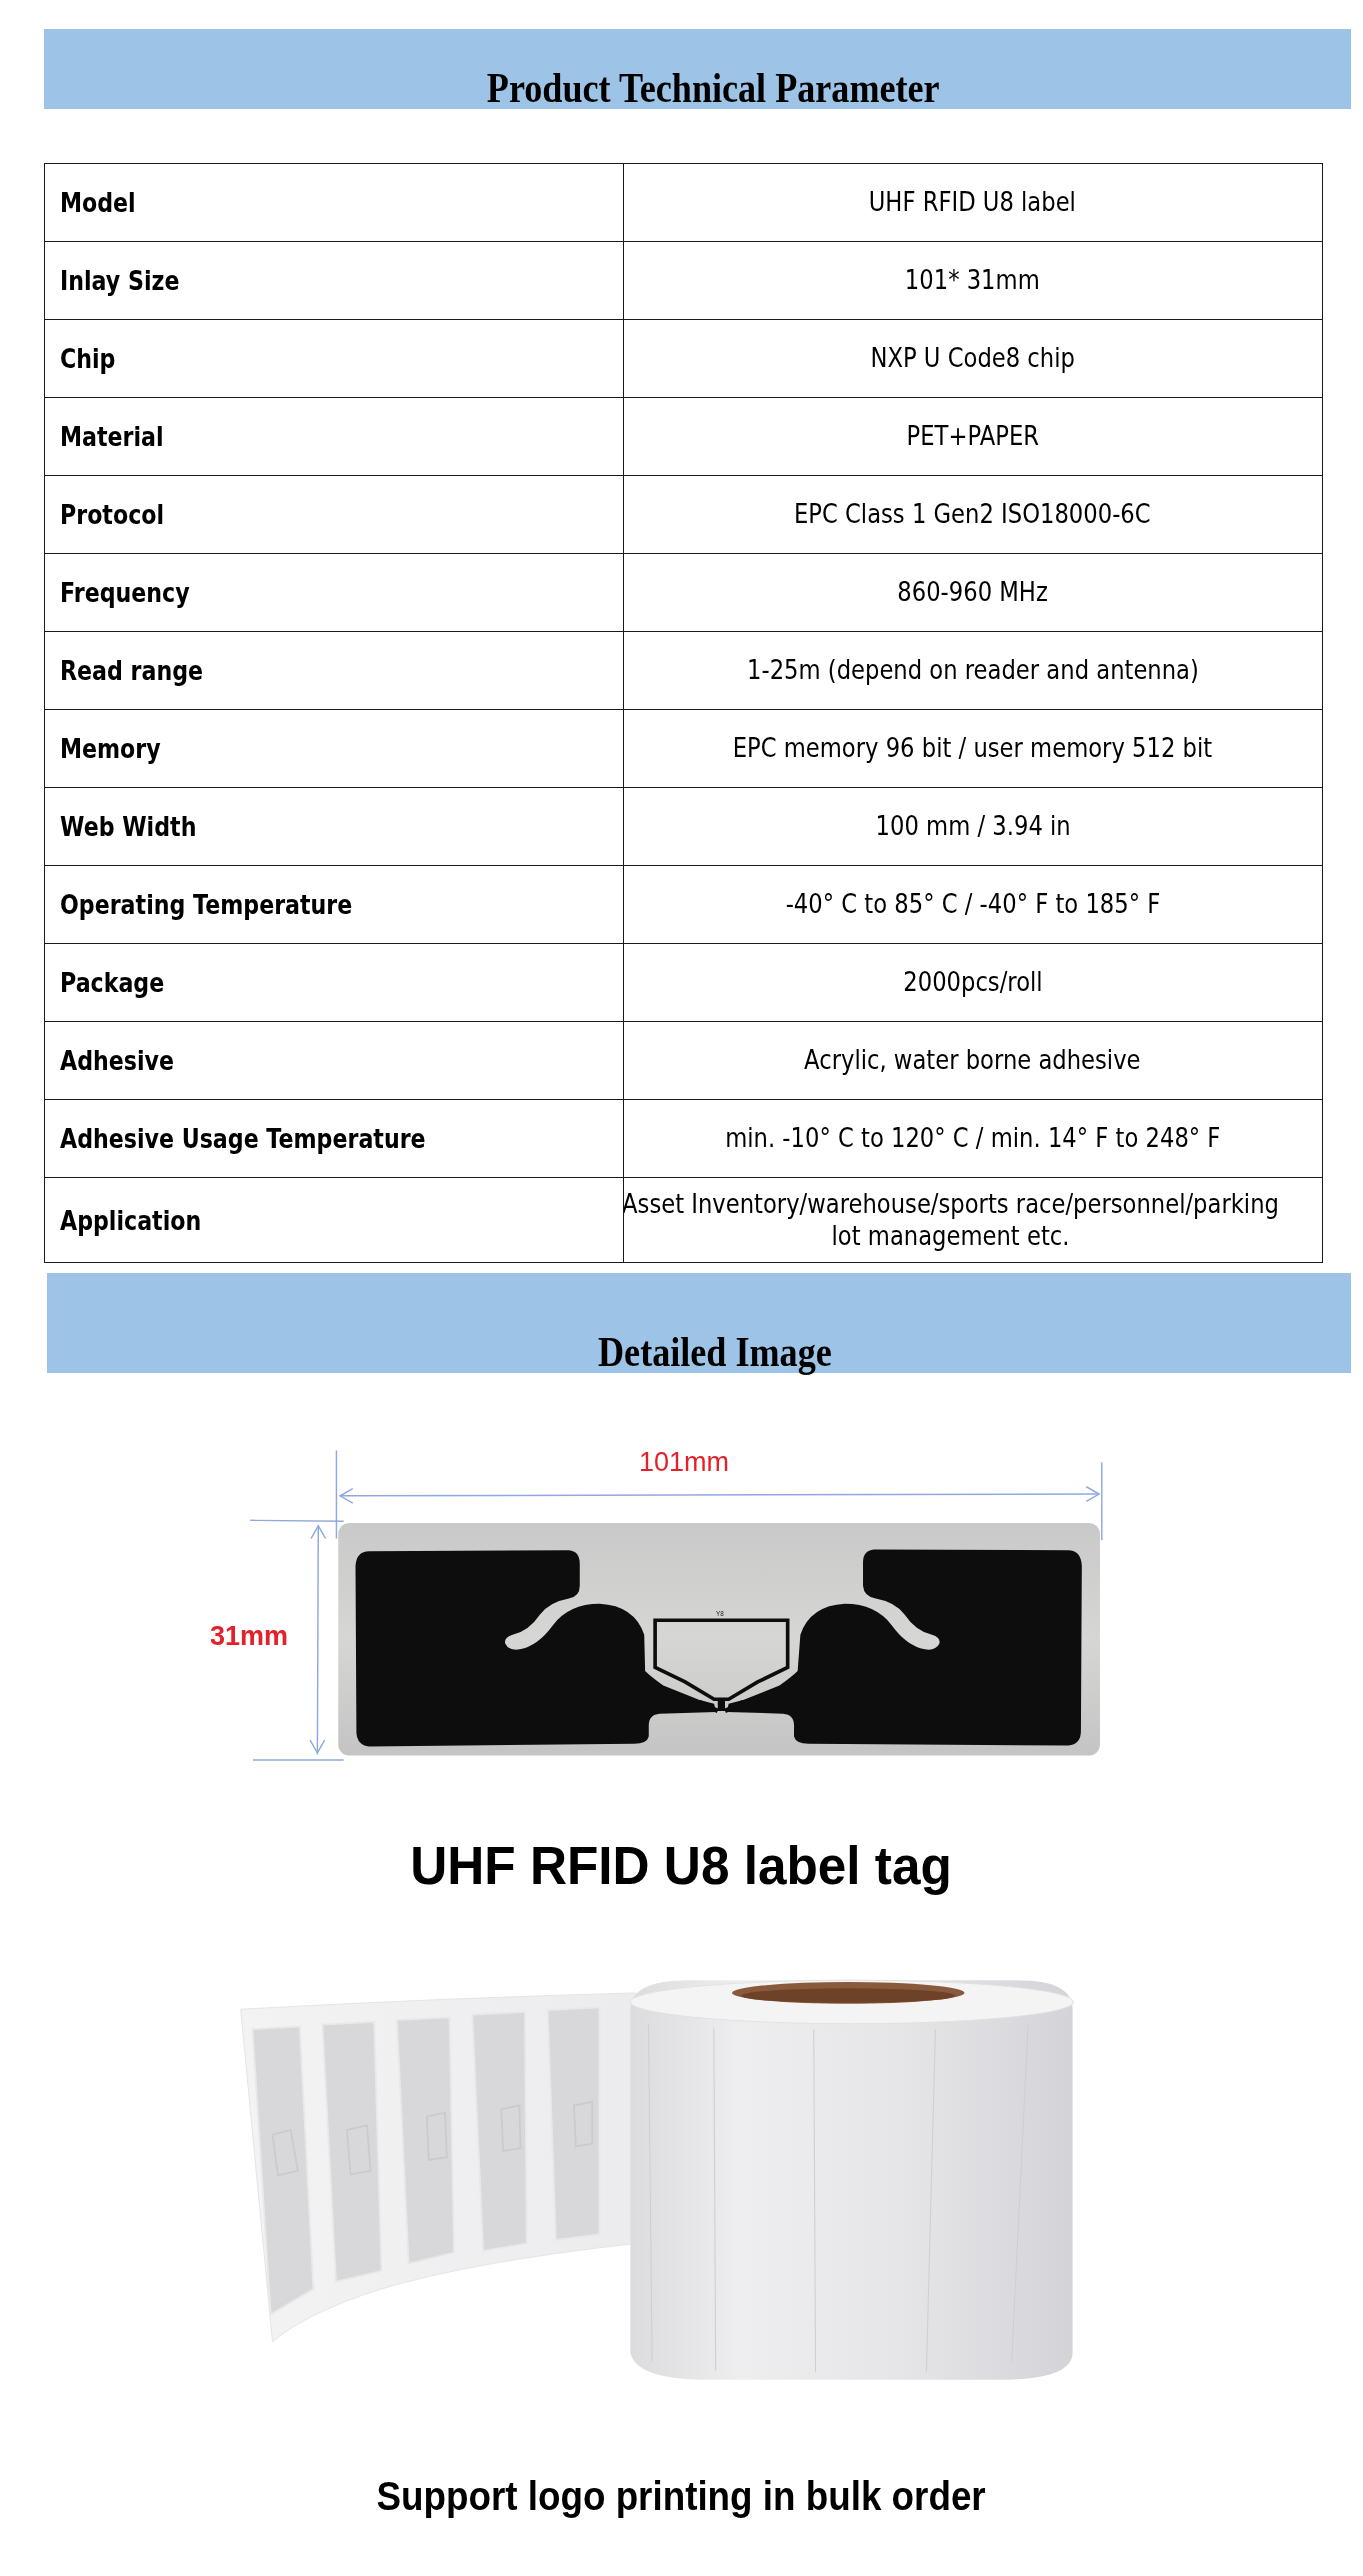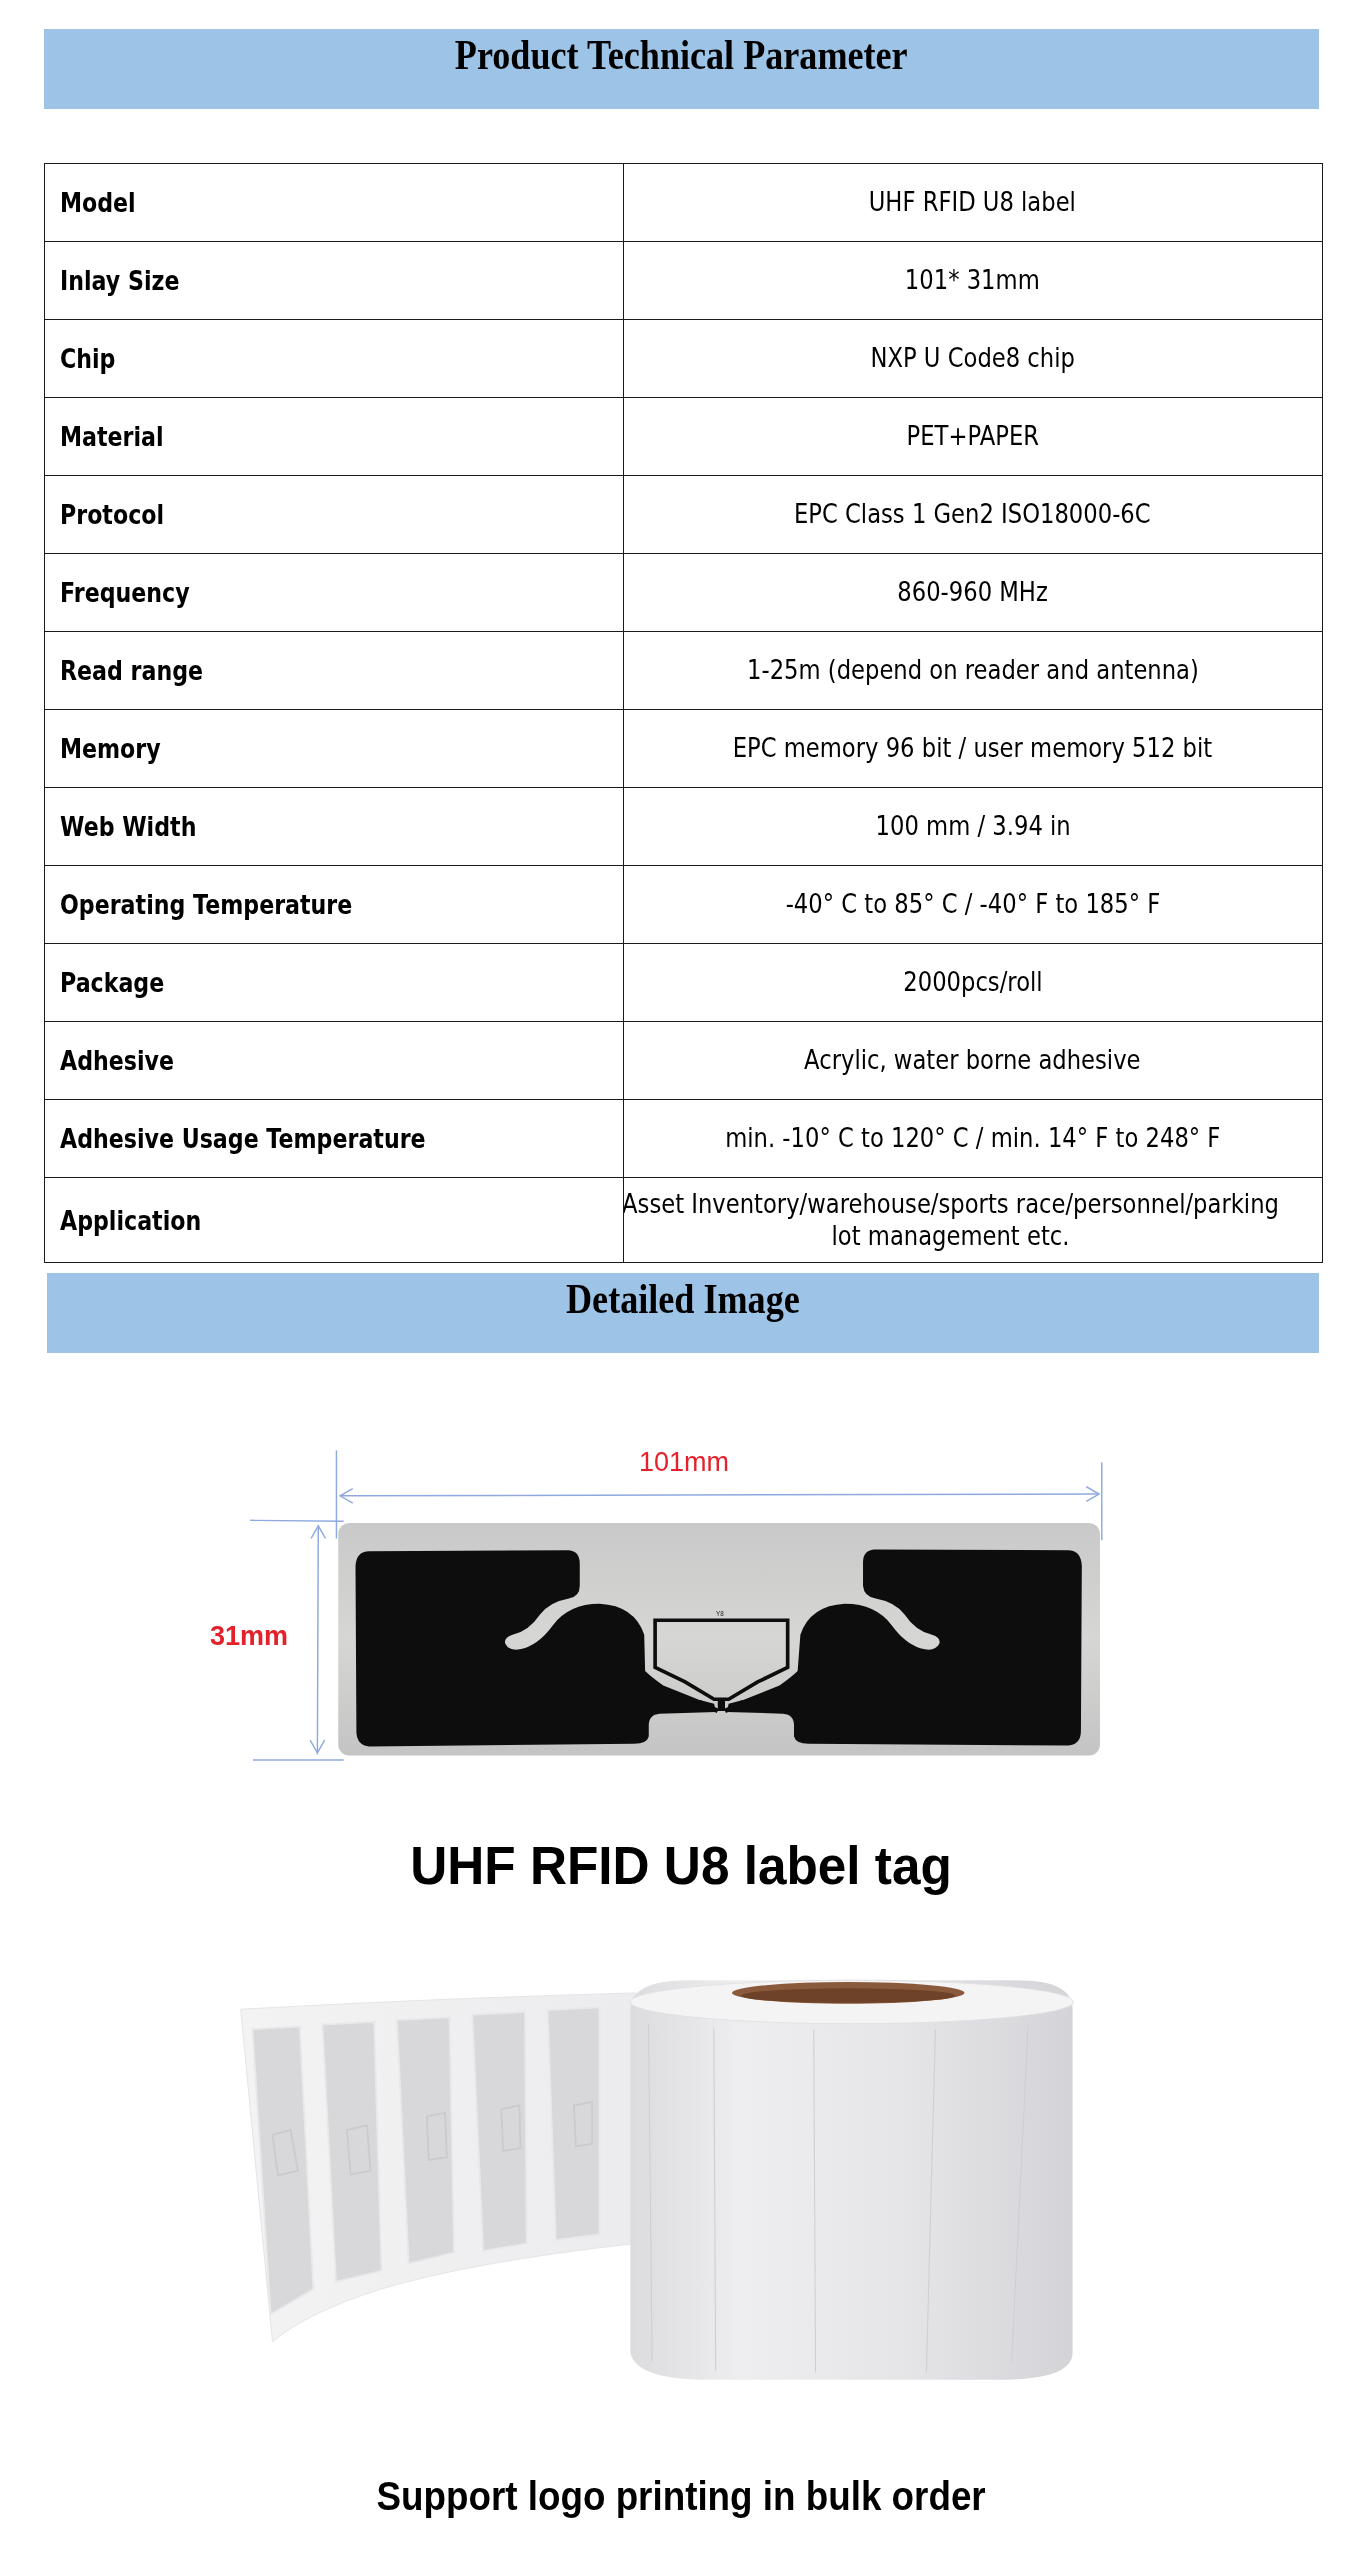--- a/index.html
+++ b/index.html
@@ -1,21 +1,21 @@
 <!DOCTYPE html>
 <html style="font-size:14.5px"><head>
 <meta charset="utf-8">
 <style>
   html, body { margin: 0; padding: 0; background: #ffffff; }
   body { width: 1363px; height: 2576px; position: relative; overflow: hidden; }
 
   .banner {
     position: absolute;
     background: #9dc3e6;
-    display: flex; align-items: flex-start; justify-content: center;
+    display: flex; align-items: flex-end; justify-content: center; padding-left: 32px;
   }
   .banner-title {
     font-family: "Liberation Serif", "DejaVu Serif", serif;
     font-weight: bold;
     font-size: 42px;
     color: #000;
     display: inline-block;
     transform: scaleX(0.86);
     letter-spacing: 0px;
     line-height: 1;
@@ -146,21 +146,21 @@
       <td class="k"><span>Adhesive Usage Temperature</span></td>
       <td class="v"><span>min. -10°  C to 120°  C / min. 14°  F to 248°  F</span></td>
     </tr>
     <tr class="tall">
       <td class="k"><span>Application</span></td>
       <td class="v"><span>Asset Inventory/warehouse/sports race/personnel/parking lot management etc.</span></td>
     </tr>
   </tbody>
 </table>
 
-<div class="banner" style="left:47px; top:1273px; width:1272px; height:80px;">
+<div class="banner" style="left:47px; top:1273px; width:1272px; height:100px;">
   <span class="banner-title">Detailed Image</span>
 </div>
 
 <div class="tag-figure">
   <svg width="1363" height="345" viewBox="0 1580 1501 380" xmlns="http://www.w3.org/2000/svg">
     <defs>
       <linearGradient id="tagGrad" x1="0" y1="0" x2="0" y2="1">
         <stop offset="0" stop-color="#c9c9c9"></stop>
         <stop offset="0.5" stop-color="#d6d6d4"></stop>
         <stop offset="1" stop-color="#c4c4c4"></stop>

